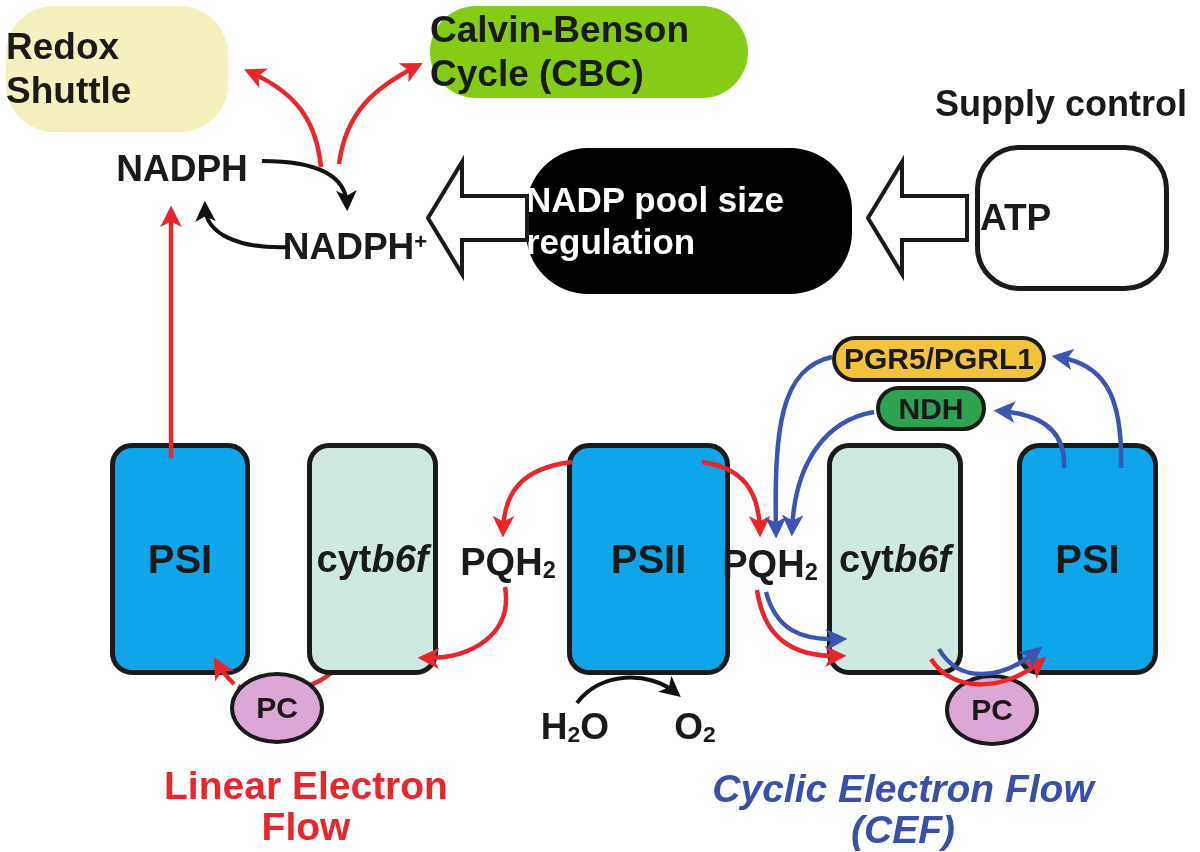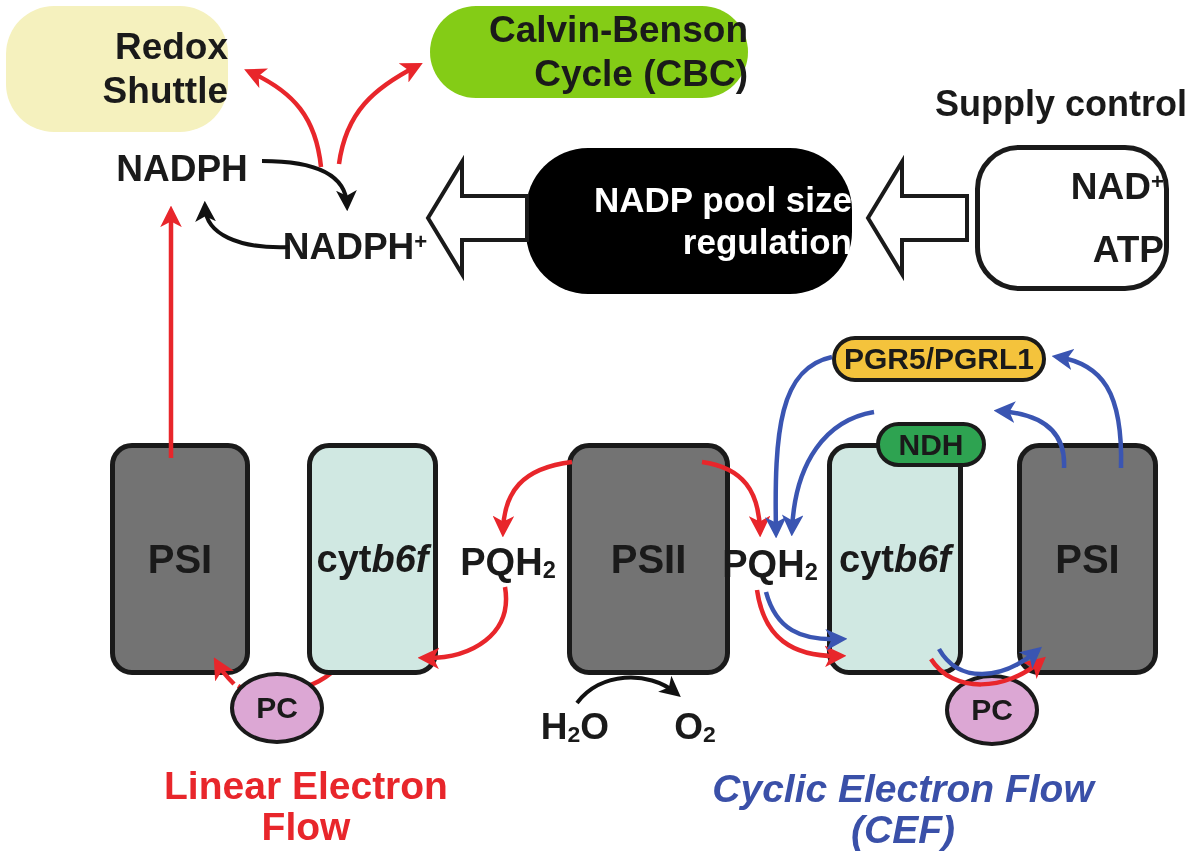--- a/index.html
+++ b/index.html
@@ -1,41 +1,41 @@
 <!DOCTYPE html>
 <html><head>
 <meta charset="utf-8">
 <style>
   html,body{margin:0;padding:0;background:#ffffff;}
   .stage{position:relative;width:1200px;height:852px;background:#ffffff;overflow:hidden;
          font-family:"Liberation Sans","DejaVu Sans",sans-serif;font-weight:bold;color:#1a1a1a;}
   svg.layer{position:absolute;left:0;top:0;width:1200px;height:852px;pointer-events:none;}
-  .box{position:absolute;display:flex;flex-direction:column;align-items:flex-end;justify-content:center;
+  .box{position:absolute;display:flex;flex-direction:column;align-items:flex-start;justify-content:center;
        text-align:center;box-sizing:border-box;}
   .roundbox{border-radius:48px;}
   .redox{left:6px;top:6px;width:222px;height:126px;background:#F5F1BE;font-size:37px;line-height:44px;}
   .cbc{left:430px;top:6px;width:318px;height:92px;background:#84cc16;font-size:37px;line-height:44px;}
   .blackbox{left:526px;top:148px;width:326px;height:146px;background:#000000;border-radius:62px;
             color:#ffffff;font-size:35px;line-height:42px;}
   .nadbox{left:975px;top:145px;width:194px;height:146px;background:#ffffff;border:5px solid #1a1a1a;
           border-radius:44px;font-size:37px;line-height:58px;}
   .lbl{position:absolute;display:flex;align-items:center;justify-content:center;text-align:center;}
   .lbl sub{font-size:0.62em;font-weight:bold;vertical-align:baseline;position:relative;top:0.14em;}
   .lbl sup{font-size:0.60em;font-weight:bold;vertical-align:baseline;position:relative;top:-0.45em;}
   .nadbox sup{font-size:0.60em;font-weight:bold;vertical-align:baseline;position:relative;top:-0.45em;}
   .rect{position:absolute;top:443px;height:232px;border:5px solid #1a1a1a;border-radius:22px;
         box-sizing:border-box;display:flex;align-items:center;justify-content:center;font-size:40px;}
-  .green{background:#737373;}
+  .green{background:#0ea5e9;}
   .blue{background:#D0E8E2;}
   .cytlbl{font-size:38px;}
   .cytlbl i{font-style:italic;}
   .pill{position:absolute;border:4px solid #1a1a1a;box-sizing:border-box;display:flex;
         align-items:center;justify-content:center;font-size:30px;}
   .pgr5{left:832px;top:336px;width:214px;height:46px;background:#F4C33C;border-radius:24px;}
-  .ndh{left:876px;top:386px;width:110px;height:45px;background:#2EA351;border-radius:23px;margin-top:36px;}
+  .ndh{left:876px;top:386px;width:110px;height:45px;background:#2EA351;border-radius:23px;}
   .pc{position:absolute;width:94px;height:72px;background:#DCA7D4;border:4px solid #1a1a1a;
       border-radius:50%;box-sizing:border-box;display:flex;align-items:center;justify-content:center;
       font-size:30px;}
   .caption{position:absolute;text-align:center;font-size:39px;line-height:41px;}
   .lef{left:120px;top:765px;width:372px;color:#E8262B;}
   .cef{left:710px;top:768px;width:386px;color:#3A50A8;font-style:italic;}
   .supply{left:925px;top:84px;width:272px;height:40px;font-size:36px;justify-content:center;}
   .nadph{left:100px;top:148px;width:164px;height:42px;font-size:37px;}
   .nadp{left:280px;top:226px;width:150px;height:42px;font-size:37px;}
   .pq{width:116px;height:44px;font-size:38px;text-align:center;}
@@ -72,21 +72,20 @@
   <div class="box blackbox">
     <span>NADP pool size</span>
     <span>regulation</span>
   </div>
 
   <div class="lbl supply">
     <span>Supply control</span>
   </div>
 
   <div class="box nadbox">
-    <span><span>NAD</span><sup>+</sup></span>
     <span>ATP</span>
   </div>
 
   <div class="rect green" style="left:110px;width:140px;">
     <span>PSI</span>
   </div>
   <div class="rect blue" style="left:307px;width:131px;">
     <span class="cytlbl"><span>cyt</span><i>b6f</i></span>
   </div>
   <div class="rect green" style="left:567px;width:163px;">

